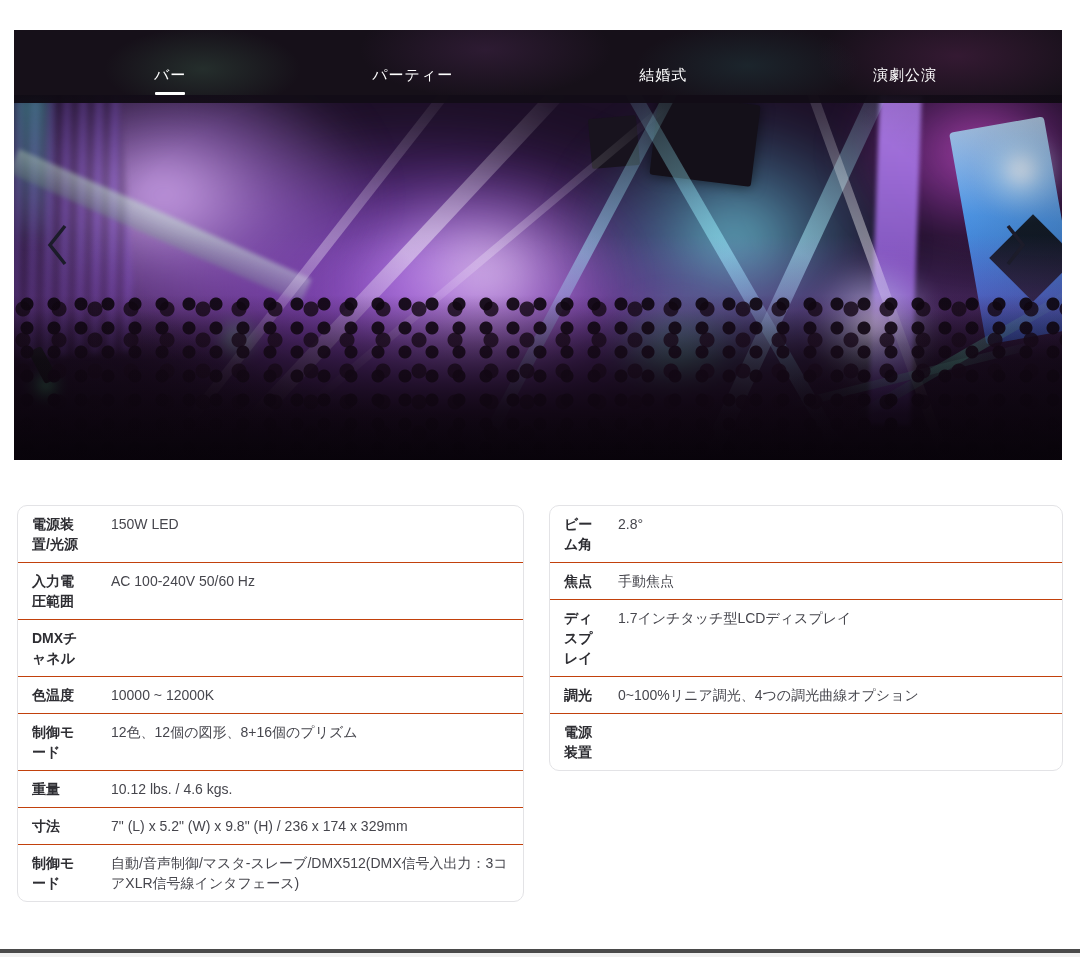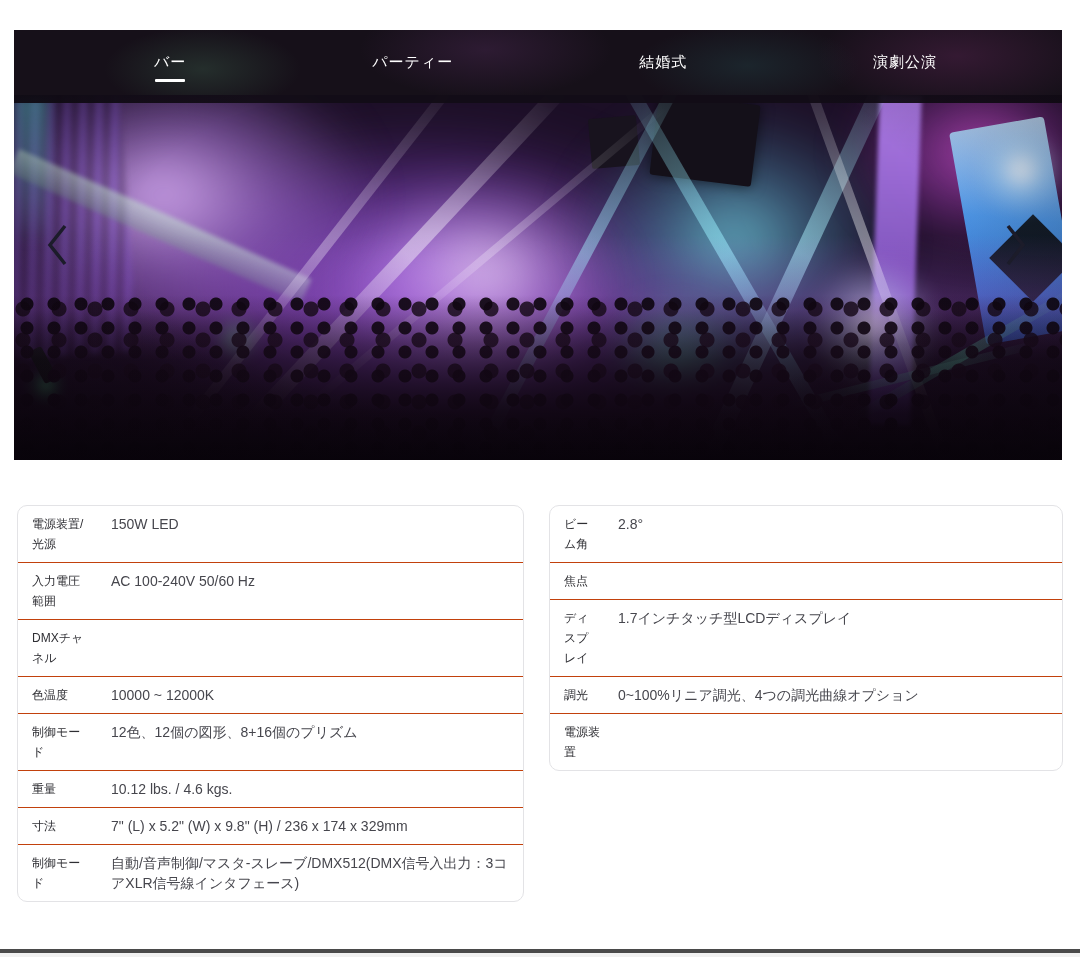--- a/index.html
+++ b/index.html
@@ -9,21 +9,21 @@
 
   
   .topnav {
     position:absolute; left:14px; top:30px; width:1048px; height:65px;
     background:
       radial-gradient(140px 60px at 18% 60%, rgba(60,95,75,.38), transparent 70%),
       radial-gradient(180px 70px at 45% 30%, rgba(95,50,105,.32), transparent 70%),
       radial-gradient(160px 60px at 70% 55%, rgba(40,85,88,.30), transparent 70%),
       radial-gradient(200px 80px at 90% 40%, rgba(105,42,95,.36), transparent 70%),
       #161019;
-    display:flex; align-items:center; justify-content:space-between;
+    display:flex; align-items:flex-end; justify-content:space-between;
     padding:0 125px 0 140px; z-index:3;
   }
   .tab { display:flex; flex-direction:column; align-items:center; cursor:pointer;
          color:#fff; font-size:15px; letter-spacing:1px; padding-top:10px; }
   .tab .underline { width:30px; height:3px; background:transparent; margin-top:7px; border-radius:1px;}
   .tab.active .underline { background:#fff; }
 
   
   .hero { position:absolute; left:14px; top:95px; width:1048px; height:365px;
           background:#1c0f26; overflow:hidden; }
@@ -80,21 +80,21 @@
   .arrow { top:127px; width:26px; height:46px; cursor:pointer; z-index:9; display:flex; align-items:center; justify-content:center; }
   .arrow-prev { left:31px; } .arrow-next { left:988px; }
 
   
   .specs { position:absolute; left:17px; top:505px; width:1046px; display:flex; gap:25px; }
   .spec-card { background:#fff; border:1px solid #e3e3e6; border-radius:10px; overflow:hidden; }
   .spec-card.left  { width:507px; }
   .spec-card.right { width:514px; align-self:flex-start; }
   .spec-row { display:flex; padding:8px 14px; border-top:1px solid #c2410c; }
   .spec-row:first-child { border-top:none; }
-  .spec-label { font-weight:normal; color:#2e2e33; font-size:12px; line-height:20px; flex:none; word-break:break-all; }
+  .spec-label { font-weight:bold; color:#2e2e33; font-size:14px; line-height:20px; flex:none; word-break:break-all; }
   .left  .spec-label { width:52px; margin-right:27px; }
   .right .spec-label { width:36px; margin-right:18px; }
   .spec-value { color:#46464d; font-size:14px; line-height:20px; flex:1; word-break:break-all; }
 
   .bottom-bar { position:absolute; left:0; top:949px; width:1080px; height:4px; background:#4a4a4a; }
   .bottom-bar:after { content:""; position:absolute; left:0; top:4px; width:1080px; height:4px; background:#f1f1f1; }
 </style>
 </head>
 <body>
 
@@ -201,20 +201,21 @@
       </div>
     </section>
 
     <section class="spec-card right">
       <div class="spec-row">
         <div class="spec-label">ビーム角</div>
         <div class="spec-value">2.8°</div>
       </div>
       <div class="spec-row">
         <div class="spec-label">焦点</div>
+        <div class="spec-value">手動焦点</div>
       </div>
       <div class="spec-row">
         <div class="spec-label">ディスプレイ</div>
         <div class="spec-value">1.7インチタッチ型LCDディスプレイ</div>
       </div>
       <div class="spec-row">
         <div class="spec-label">調光</div>
         <div class="spec-value">0~100%リニア調光、4つの調光曲線オプション</div>
       </div>
       <div class="spec-row">

